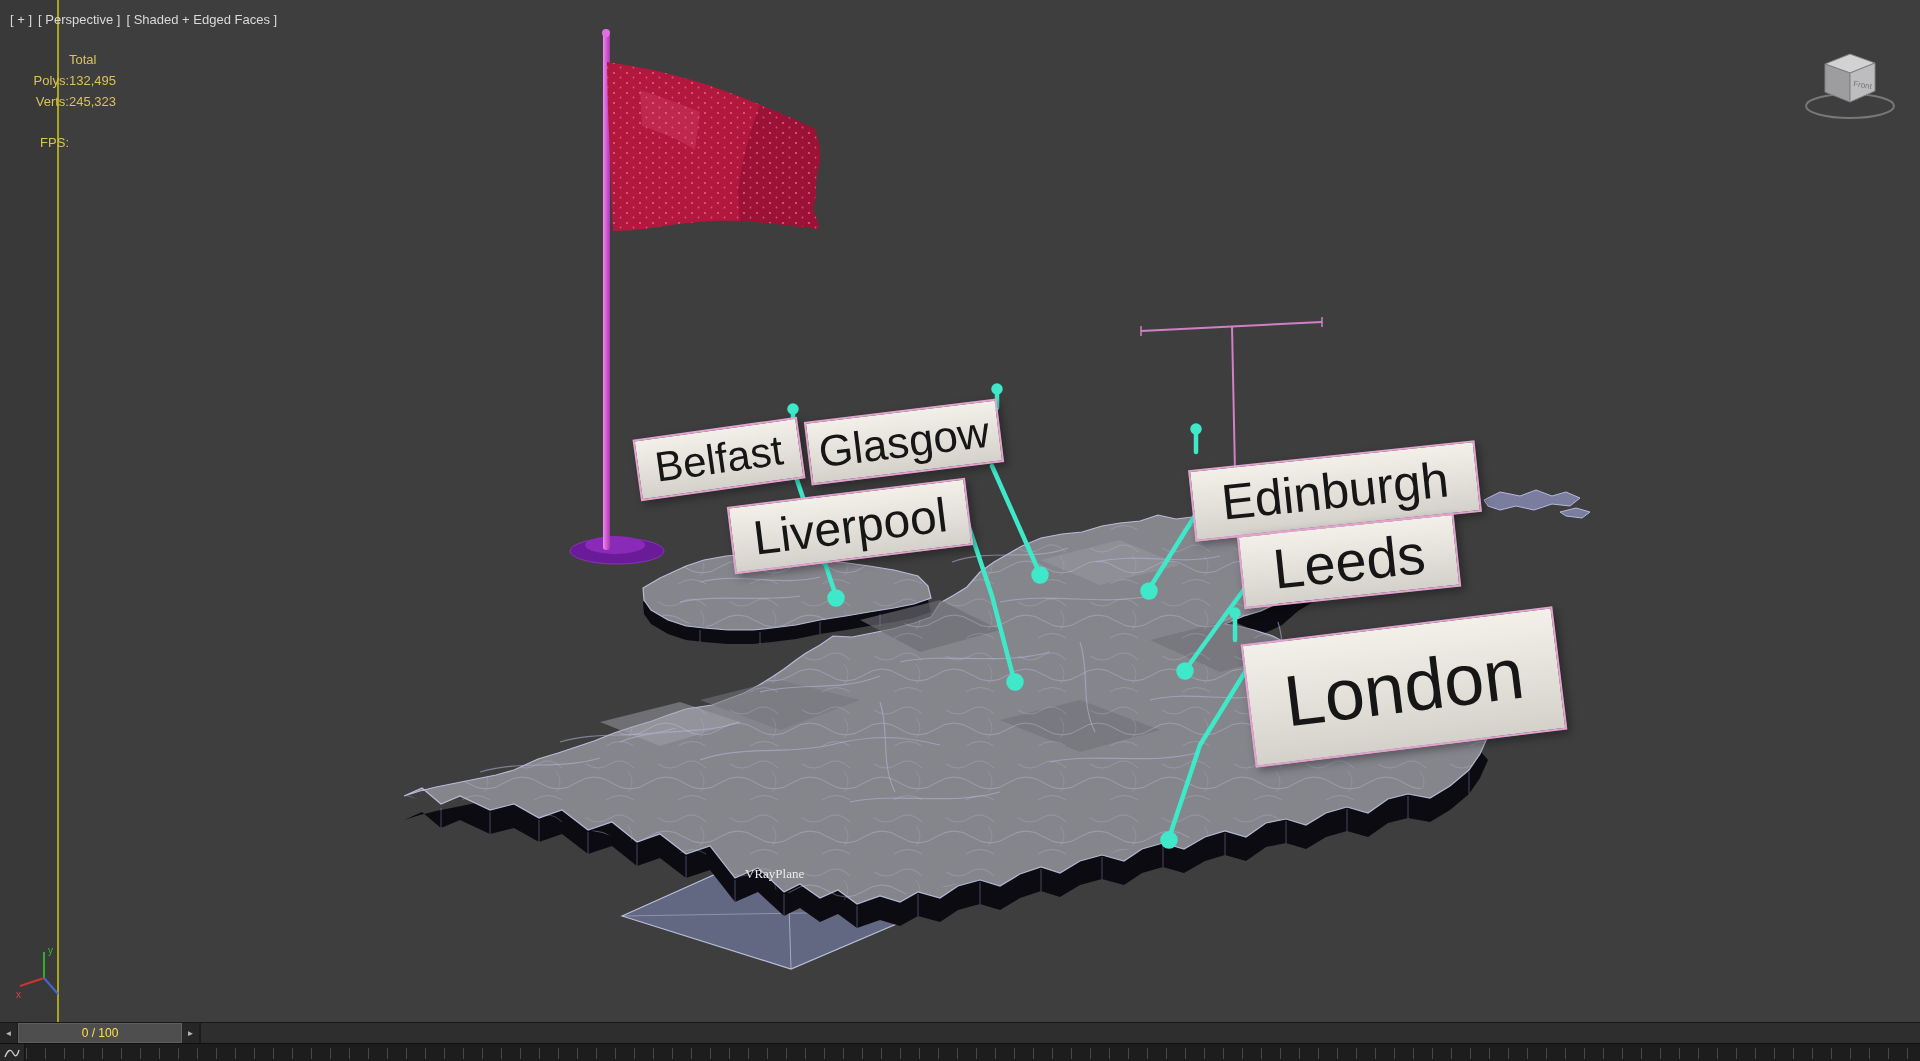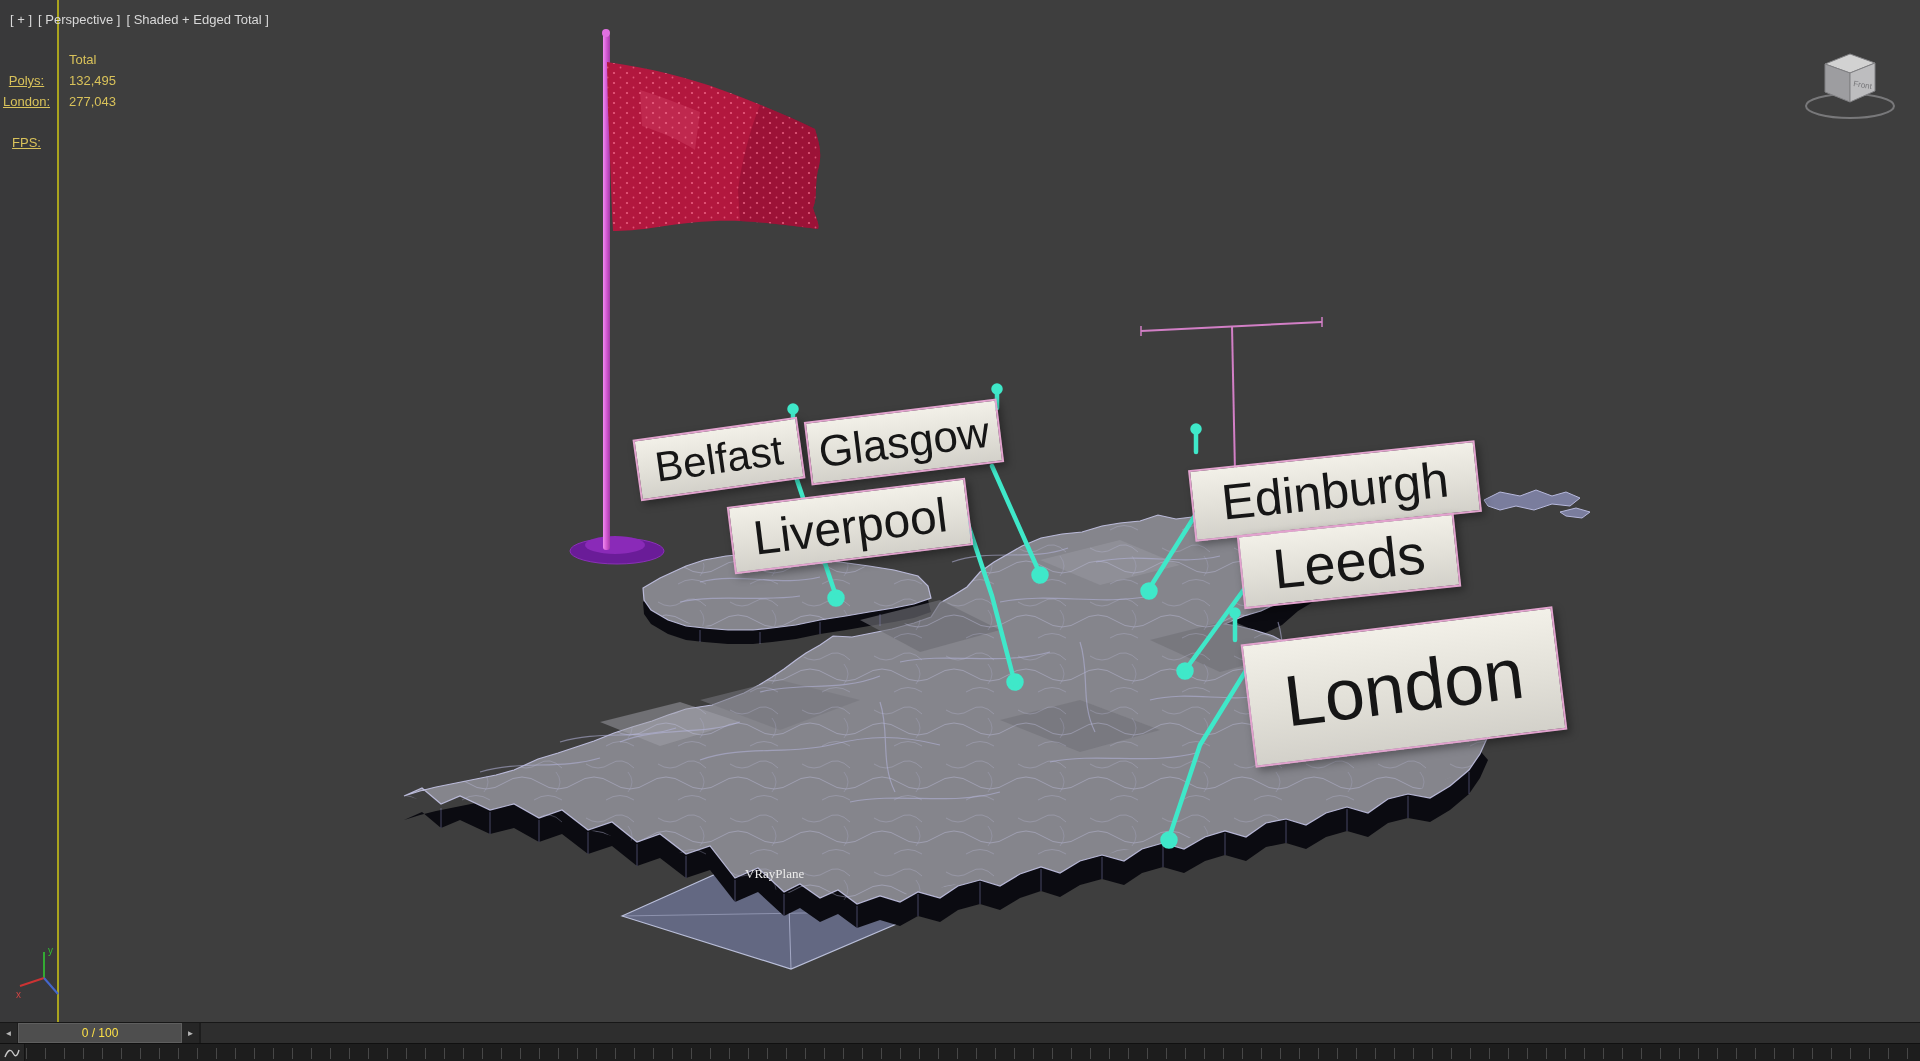--- a/index.html
+++ b/index.html
@@ -6,21 +6,21 @@
   #root{position:relative;width:1920px;height:1061px;overflow:hidden;
         font-family:"Liberation Sans",sans-serif;background:#3e3e3e;}
   
   #viewport{position:absolute;left:0;top:0;width:1920px;height:1022px;background:#3e3e3e;}
   #scene-svg{position:absolute;left:0;top:0;}
   .left-strip{position:absolute;left:0;top:0;width:57px;height:1022px;background:#39393a;}
   .active-border{position:absolute;left:57px;top:0;width:2px;height:1022px;background:#aaa41e;}
   .vp-label{position:absolute;left:10px;top:12px;color:#d9d9d9;font-size:13px;display:flex;gap:6px;z-index:20;}
   .vp-label span{cursor:default;}
   .stats{position:absolute;left:0;top:0;color:#d9c25a;font-size:13px;z-index:20;}
-  .s-lbl{position:absolute;left:0;width:53px;text-align:center;text-decoration:underline;}
+  .s-lbl{position:absolute;left:16px;width:53px;text-align:right;}
   .s-val{position:absolute;left:69px;}
   
   .city{position:absolute;display:flex;align-items:center;justify-content:center;
         background:linear-gradient(180deg,#f2f0e8 0%,#e2e0d8 55%,#d3d1ca 100%);
         border:2px solid #e2a3ce;color:#161616;white-space:nowrap;
         box-shadow:3px 4px 8px rgba(0,0,0,.35);z-index:6;}
   
   .plane-label{position:absolute;left:745px;top:866px;color:#ececec;font-size:13px;z-index:9;font-family:Liberation Serif, serif;}
   
   .timeline{position:absolute;left:0;top:1022px;width:1920px;height:20px;background:#2b2b2b;
@@ -186,29 +186,29 @@
         <circle cx="793" cy="409" r="3.5"></circle>
           <circle cx="997" cy="389" r="3.5"></circle>
         <circle cx="1196" cy="429" r="3.5"></circle>
           <circle cx="1235" cy="613" r="3.5"></circle>
       </g>
     </svg>
 
     <div class="vp-label">
       <span>[ + ]</span>
       <span>[ Perspective ]</span>
-      <span>[ Shaded + Edged Total ]</span>
+      <span>[ Shaded + Edged Faces ]</span>
     </div>
 
     <div class="stats">
       <span class="s-val" style="top:52px">Total</span>
       <span class="s-lbl" style="top:73px">Polys:</span>
       <span class="s-val" style="top:73px">132,495</span>
-      <span class="s-lbl" style="top:94px">London:</span>
-      <span class="s-val" style="top:94px">277,043</span>
+      <span class="s-lbl" style="top:94px">Verts:</span>
+      <span class="s-val" style="top:94px">245,323</span>
       <span class="s-lbl" style="top:135px">FPS:</span>
     </div>
 
     <div class="city" style="left:636px;top:428px;width:162px;height:58px;font-size:42px;transform:rotate(-8deg);z-index:5">Belfast</div>
     <div class="city" style="left:807px;top:410px;width:190px;height:60px;font-size:44px;transform:rotate(-7deg);z-index:5">Glasgow</div>
     <div class="city" style="left:730px;top:492px;width:236px;height:64px;font-size:48px;transform:rotate(-7deg);z-index:6">Liverpool</div>
     <div class="city" style="left:1191px;top:455px;width:284px;height:68px;font-size:50px;transform:rotate(-6deg);z-index:5">Edinburgh</div>
     <div class="city" style="left:1240px;top:524px;width:214px;height:70px;font-size:56px;transform:rotate(-6deg);z-index:6">Leeds</div>
     <div class="city" style="left:1247px;top:625px;width:310px;height:120px;font-size:72px;transform:rotate(-7deg);z-index:7">London</div>
 

